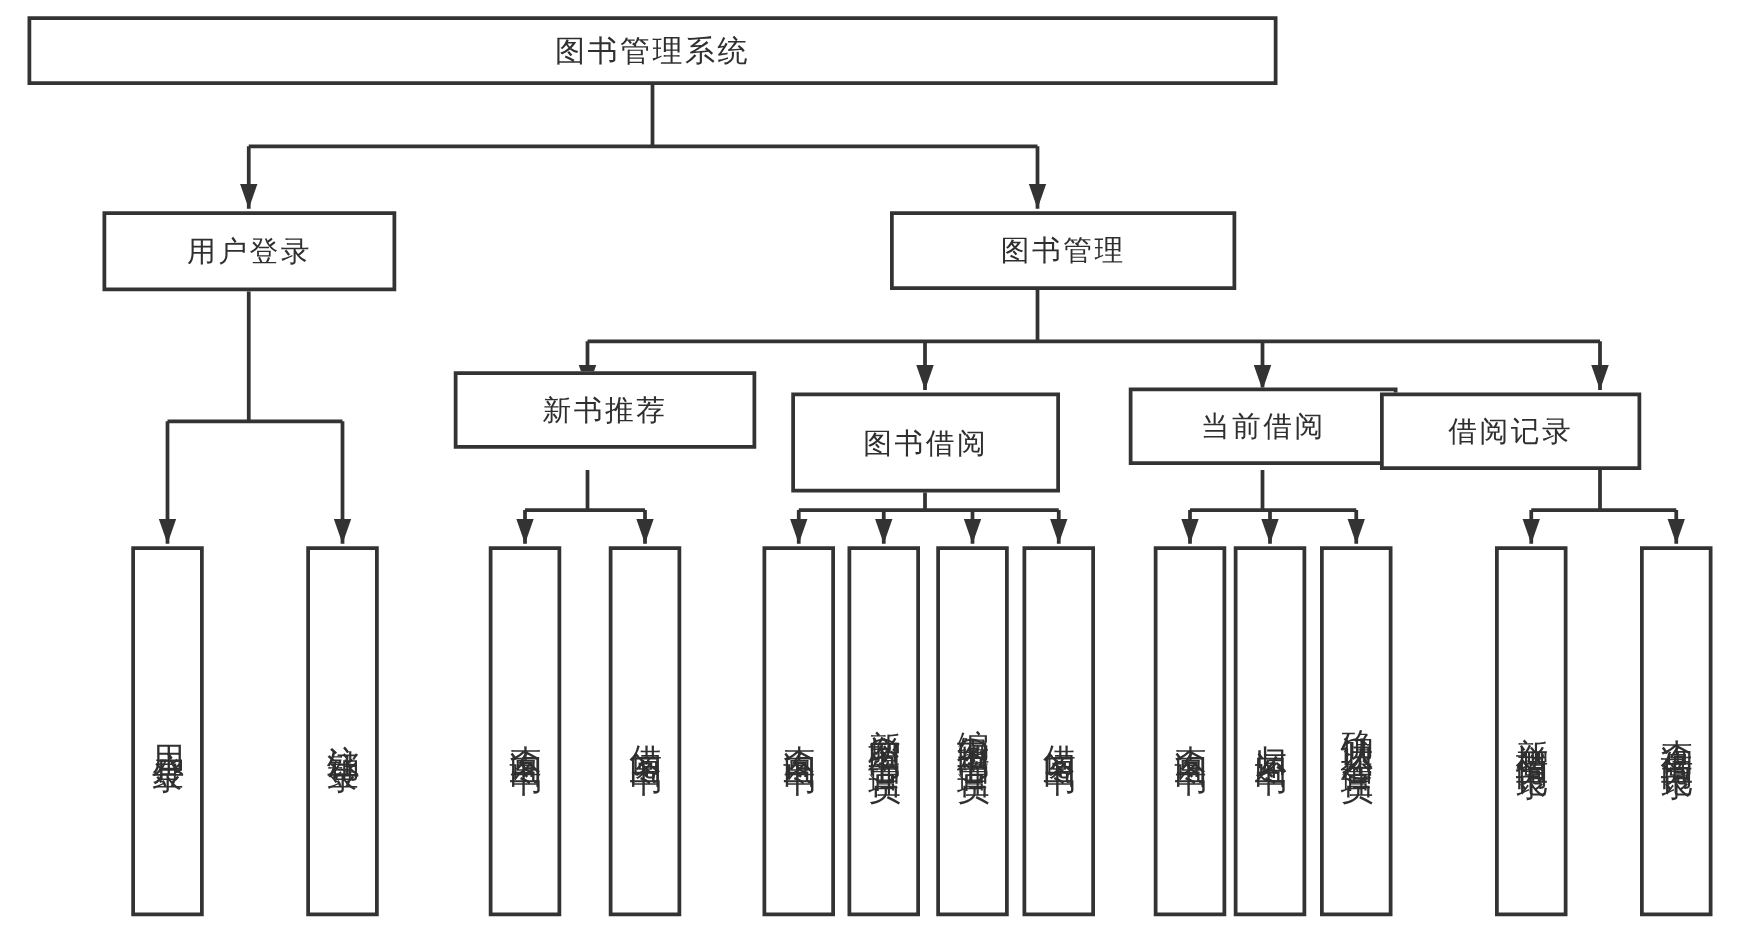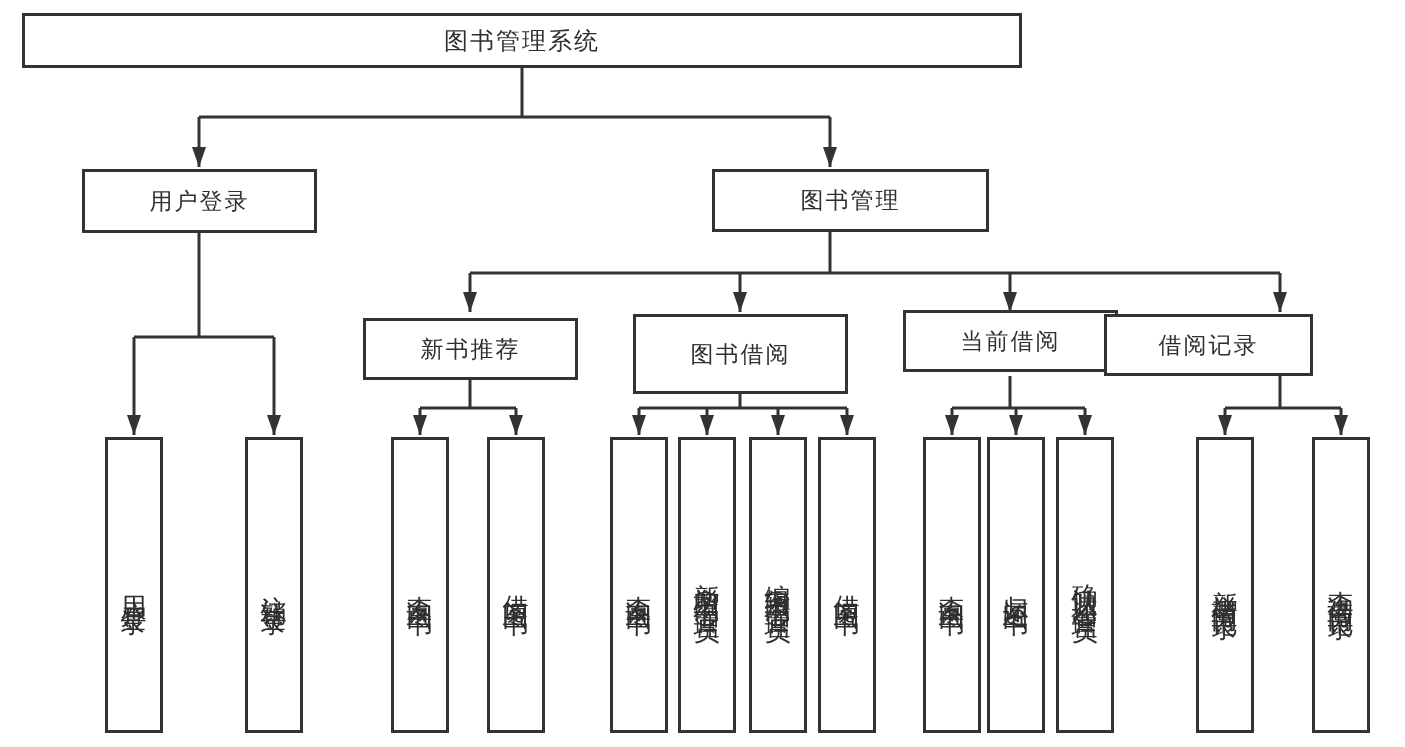--- a/index.html
+++ b/index.html
@@ -1,18 +1,18 @@
 <!DOCTYPE html>
 <html><head>
 <meta charset="utf-8">
 <style>
   html,body{margin:0;padding:0;background:#ffffff;}
   .canvas{
     position:relative;width:1405px;height:747px;background:#ffffff;overflow:hidden;
-    font-family:Liberation Sans, sans-serif;
+    font-family:Liberation Serif, serif;
   }
   .connectors{position:absolute;left:0;top:0;z-index:1;}
   .ln{fill:none;stroke:#333333;stroke-width:3;}
   .box{
     position:absolute;z-index:2;background:#ffffff;border:3px solid #333333;
     box-sizing:border-box;display:flex;align-items:center;justify-content:center;
     color:#2f2f2f;
   }
   .hlabel{font-size:23px;letter-spacing:2px;white-space:nowrap;color:#2f2f2f;}
   .root-label{font-size:24px;}
@@ -84,21 +84,21 @@
     <span class="hlabel root-label">图书管理系统</span>
   </div>
 
   <div class="box" style="left:82px;top:169px;width:235px;height:64px">
     <span class="hlabel">用户登录</span>
   </div>
   <div class="box" style="left:712px;top:169px;width:277px;height:63px">
     <span class="hlabel">图书管理</span>
   </div>
 
-  <div class="box" style="left:363px;top:318px;width:215px;height:62px">
+  <div class="box" style="left:363px;top:297px;width:242px;height:62px">
     <span class="hlabel">新书推荐</span>
   </div>
   <div class="box" style="left:633px;top:314px;width:215px;height:80px">
     <span class="hlabel">图书借阅</span>
   </div>
   <div class="box" style="left:903px;top:310px;width:215px;height:62px">
     <span class="hlabel">当前借阅</span>
   </div>
   <div class="box" style="left:1104px;top:314px;width:209px;height:62px">
     <span class="hlabel">借阅记录</span>

